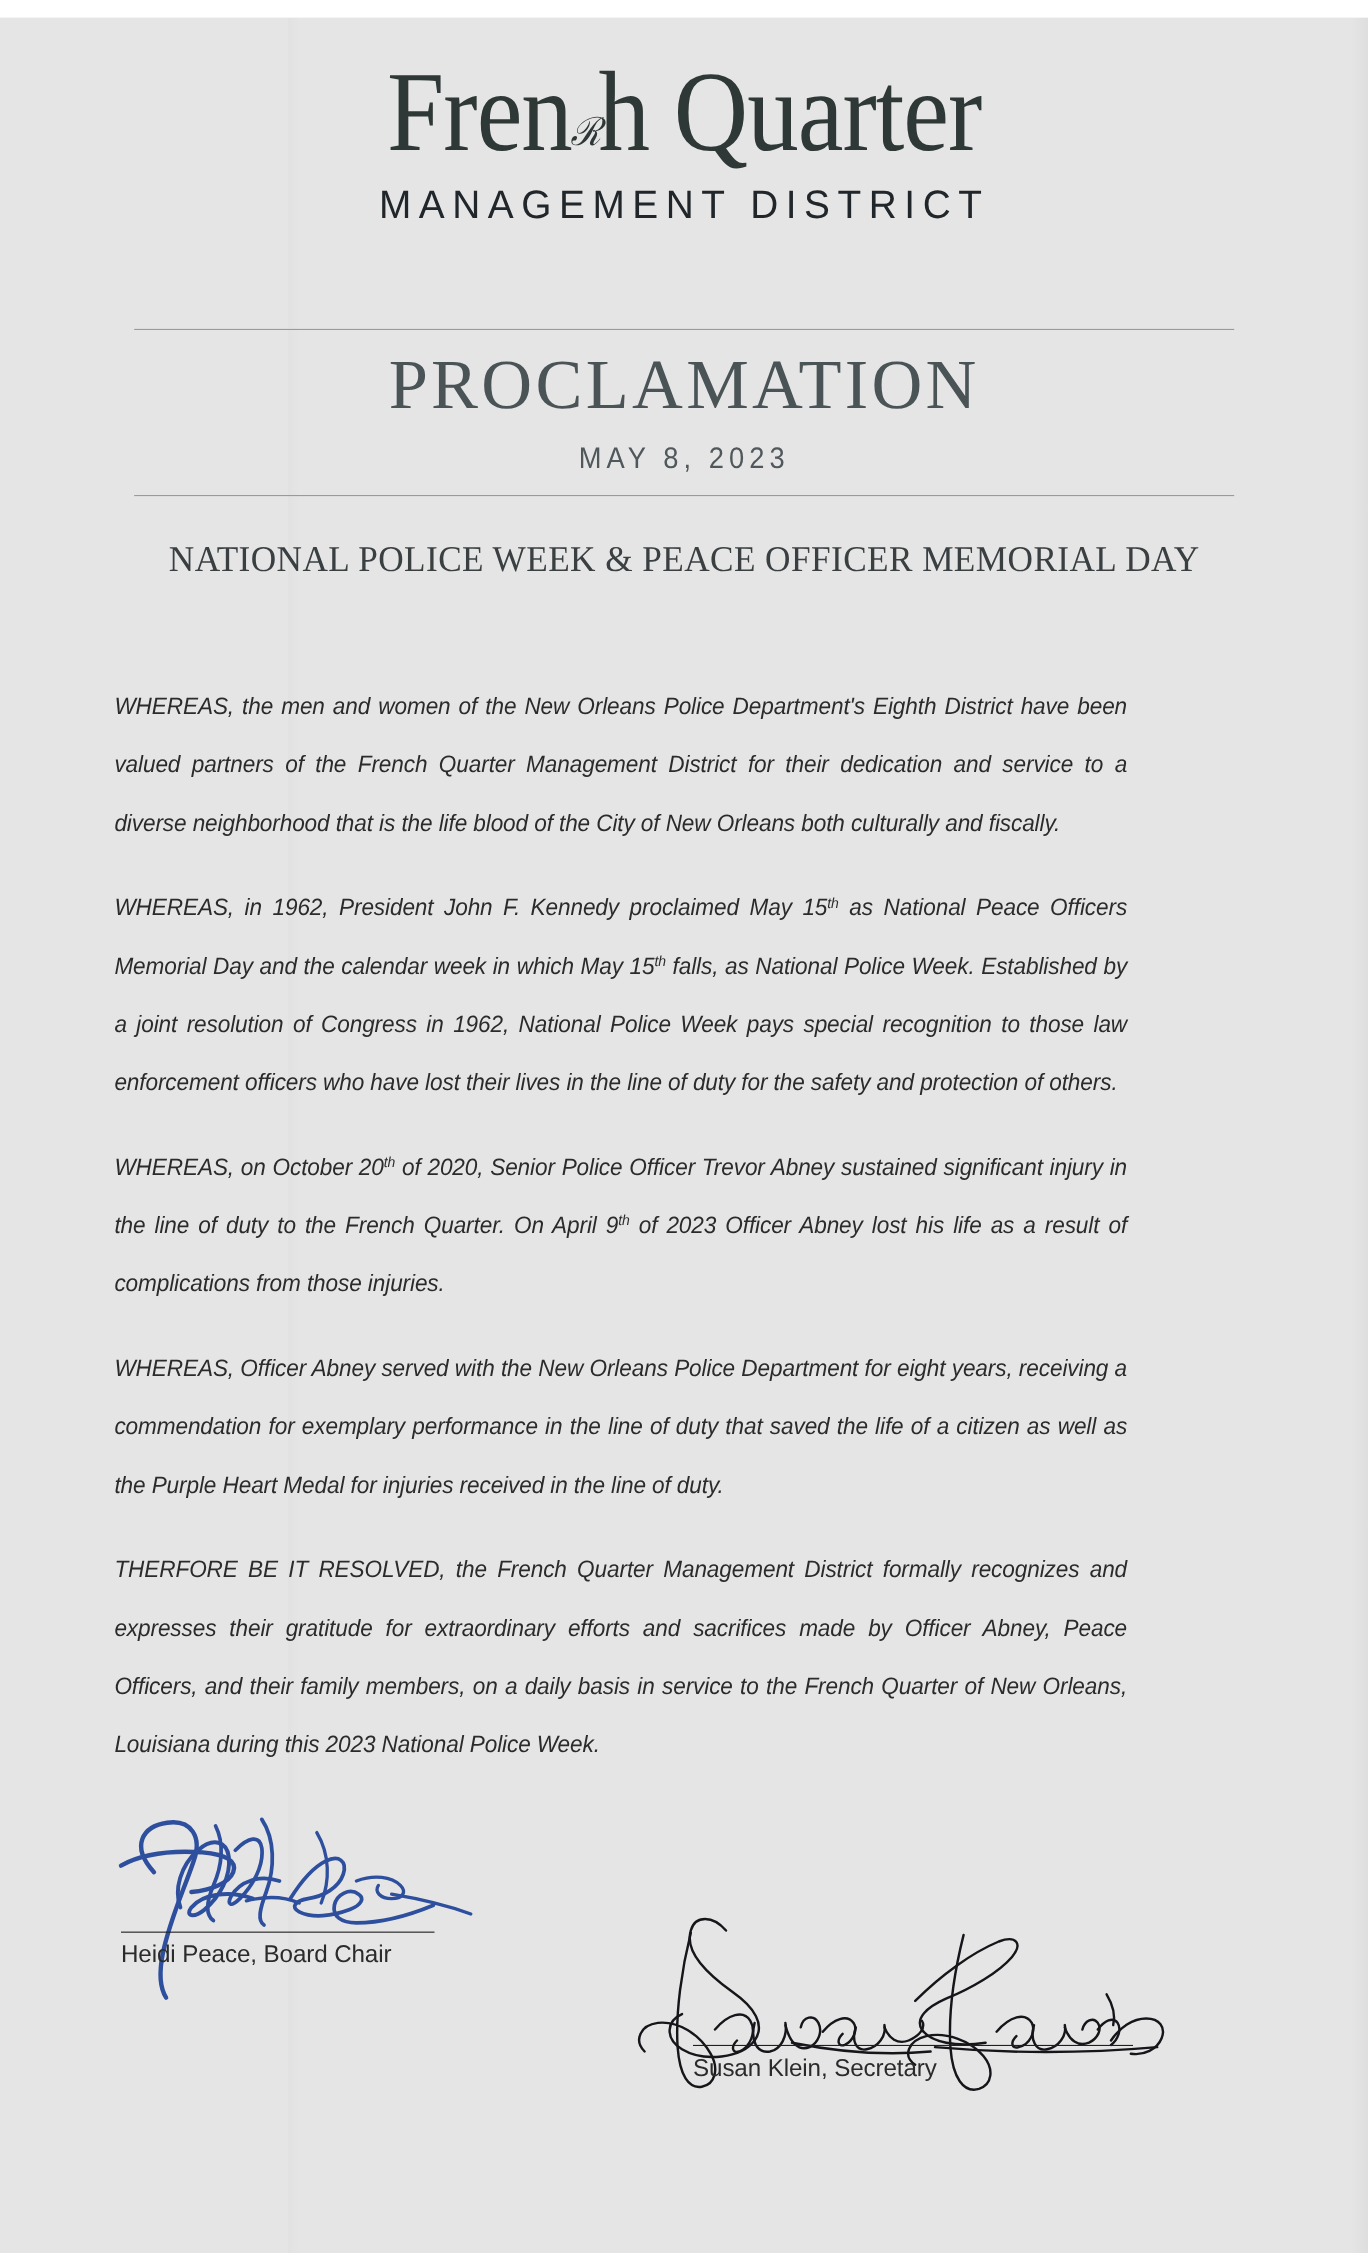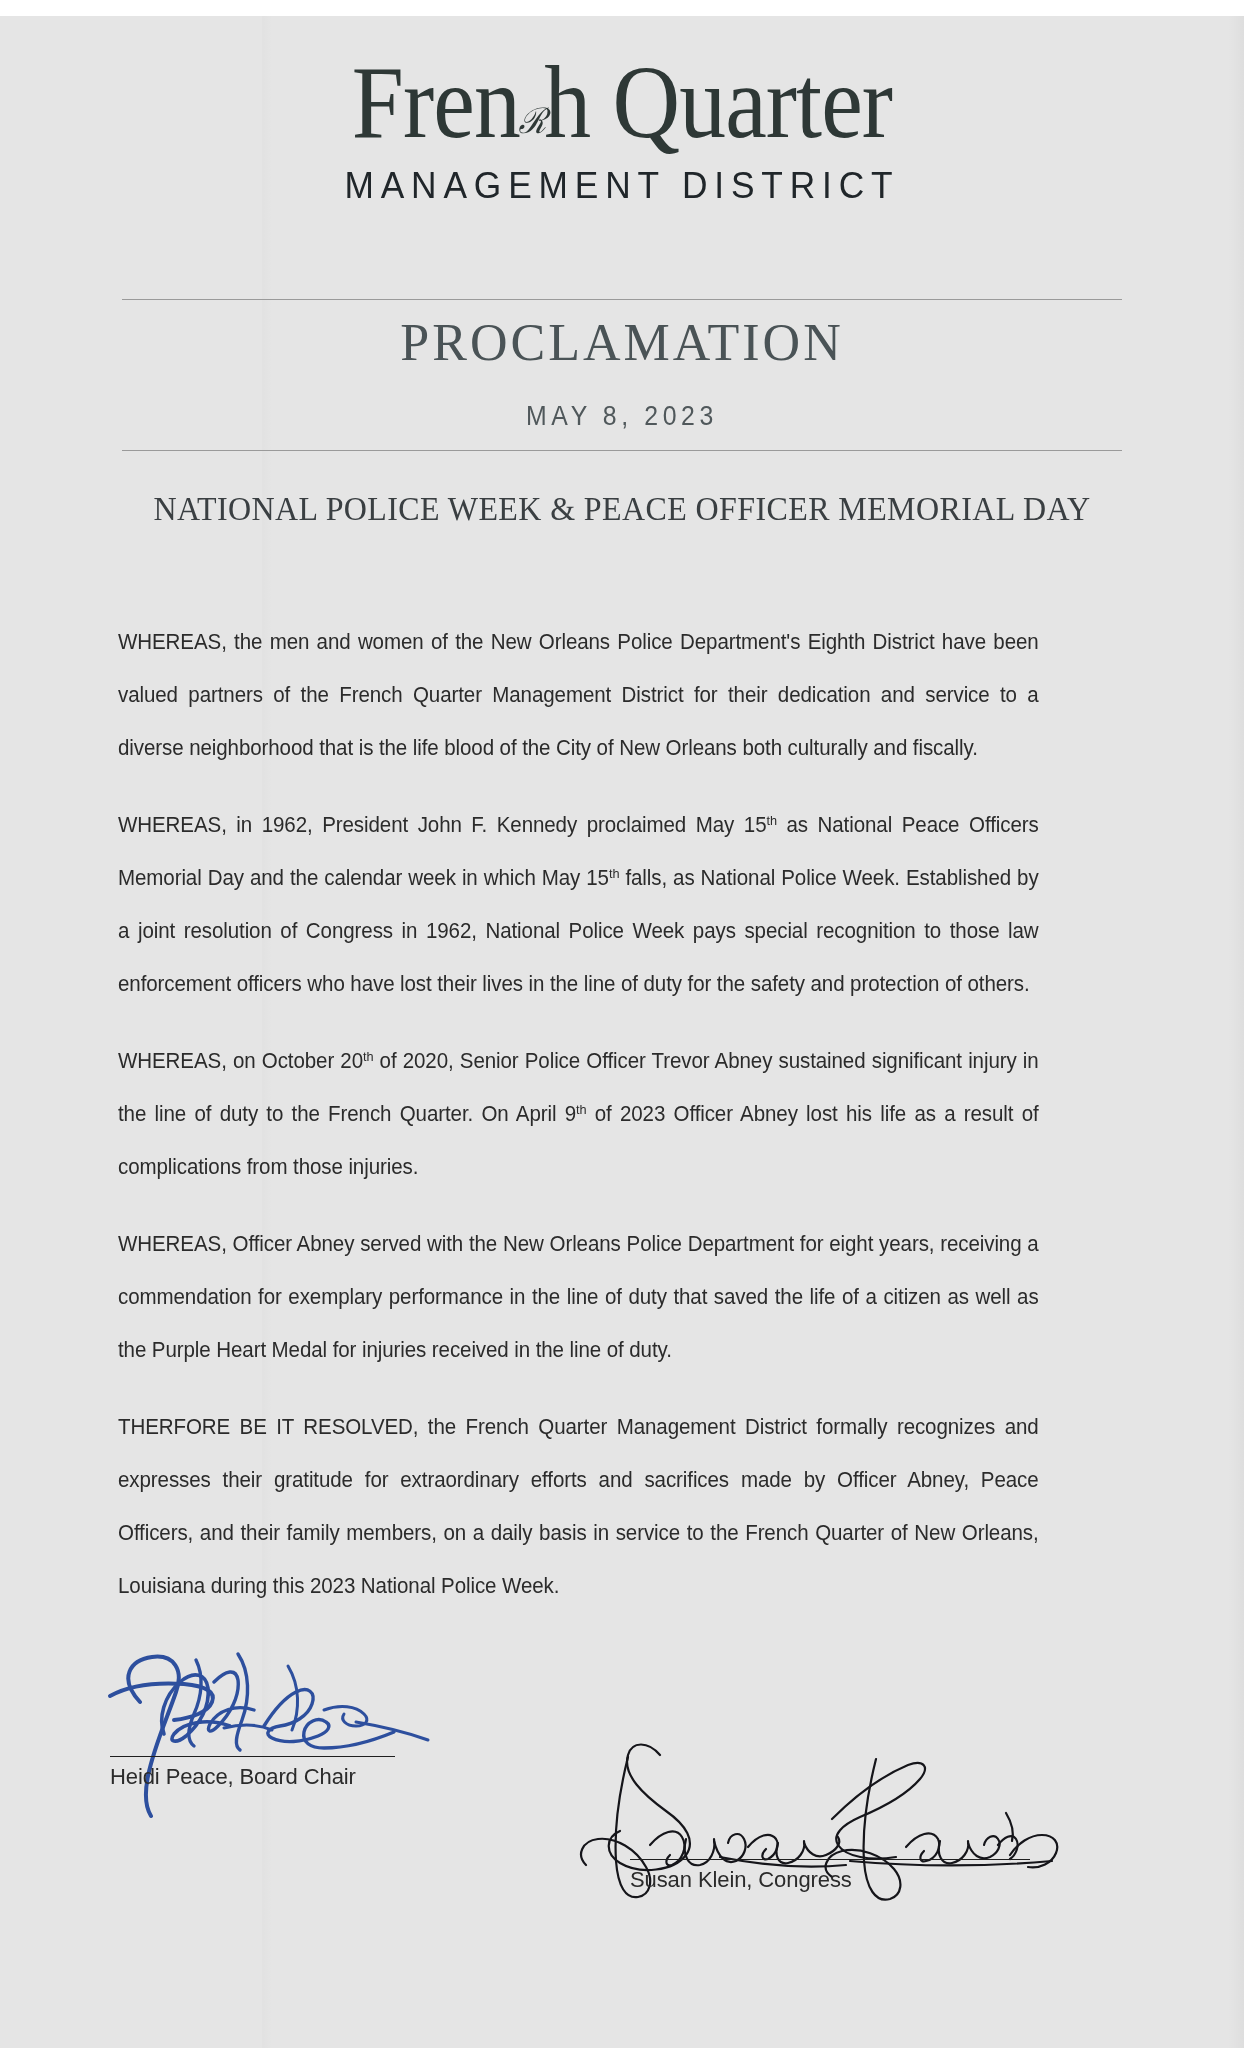--- a/index.html
+++ b/index.html
@@ -100,21 +100,21 @@
   .rule-bottom { top: 434px; }
 
   
   .proclamation-title {
     position: absolute;
     left: 0;
     top: 300px;
     width: 1244px;
     text-align: center;
     font-family: "Liberation Serif", "DejaVu Serif", serif;
-    font-size: 52px;
+    font-size: 64px;
     line-height: 1.05;
     letter-spacing: 3px;
     color: #4a5356;
     font-weight: 400;
     white-space: nowrap;
   }
   .proclamation-date {
     position: absolute;
     left: 0;
     top: 385px;
@@ -139,23 +139,24 @@
     letter-spacing: 0.4px;
     color: #3a3f42;
     white-space: nowrap;
     transform: scaleX(0.97);
     transform-origin: center top;
   }
 
   
   .body-copy {
     position: absolute;
-    left: 118px;
+    left: 104px;
     top: 600px;
     width: 964px;
+    font-style: italic;
   }
   .para {
     font-family: "Liberation Sans", sans-serif;
     font-size: 21.5px;
     line-height: 53px;
     color: #2b2b2b;
     text-align: justify;
     margin: 0 0 24px 0;
     transform: scaleX(0.955);
     transform-origin: left top;
@@ -272,16 +273,16 @@
         <path d="M386,128 C398,114 412,110 418,120 C422,128 416,140 406,142 C400,144 398,138 404,132"></path>
         <path d="M420,122 C416,136 422,146 432,144 C442,142 450,132 448,122"></path>
         <path d="M448,124 C452,136 460,142 470,138 C478,134 482,126 478,120 C474,114 466,118 464,126"></path>
         <path d="M478,126 C484,118 492,114 496,120 C500,126 496,136 490,140"></path>
         <path d="M490,136 C498,124 510,116 522,116 C534,116 540,124 536,134 C532,144 520,150 508,148"></path>
         <path d="M486,94 C492,104 494,114 492,122"></path>
         <path d="M330,142 C398,148 464,148 532,142"></path>
       </g>
     </svg>
     <div class="sig-line"></div>
-    <div class="sig-name">Susan Klein, Congress</div>
+    <div class="sig-name">Susan Klein, Secretary</div>
   </div>
 
 </div>
 
 </body></html>

